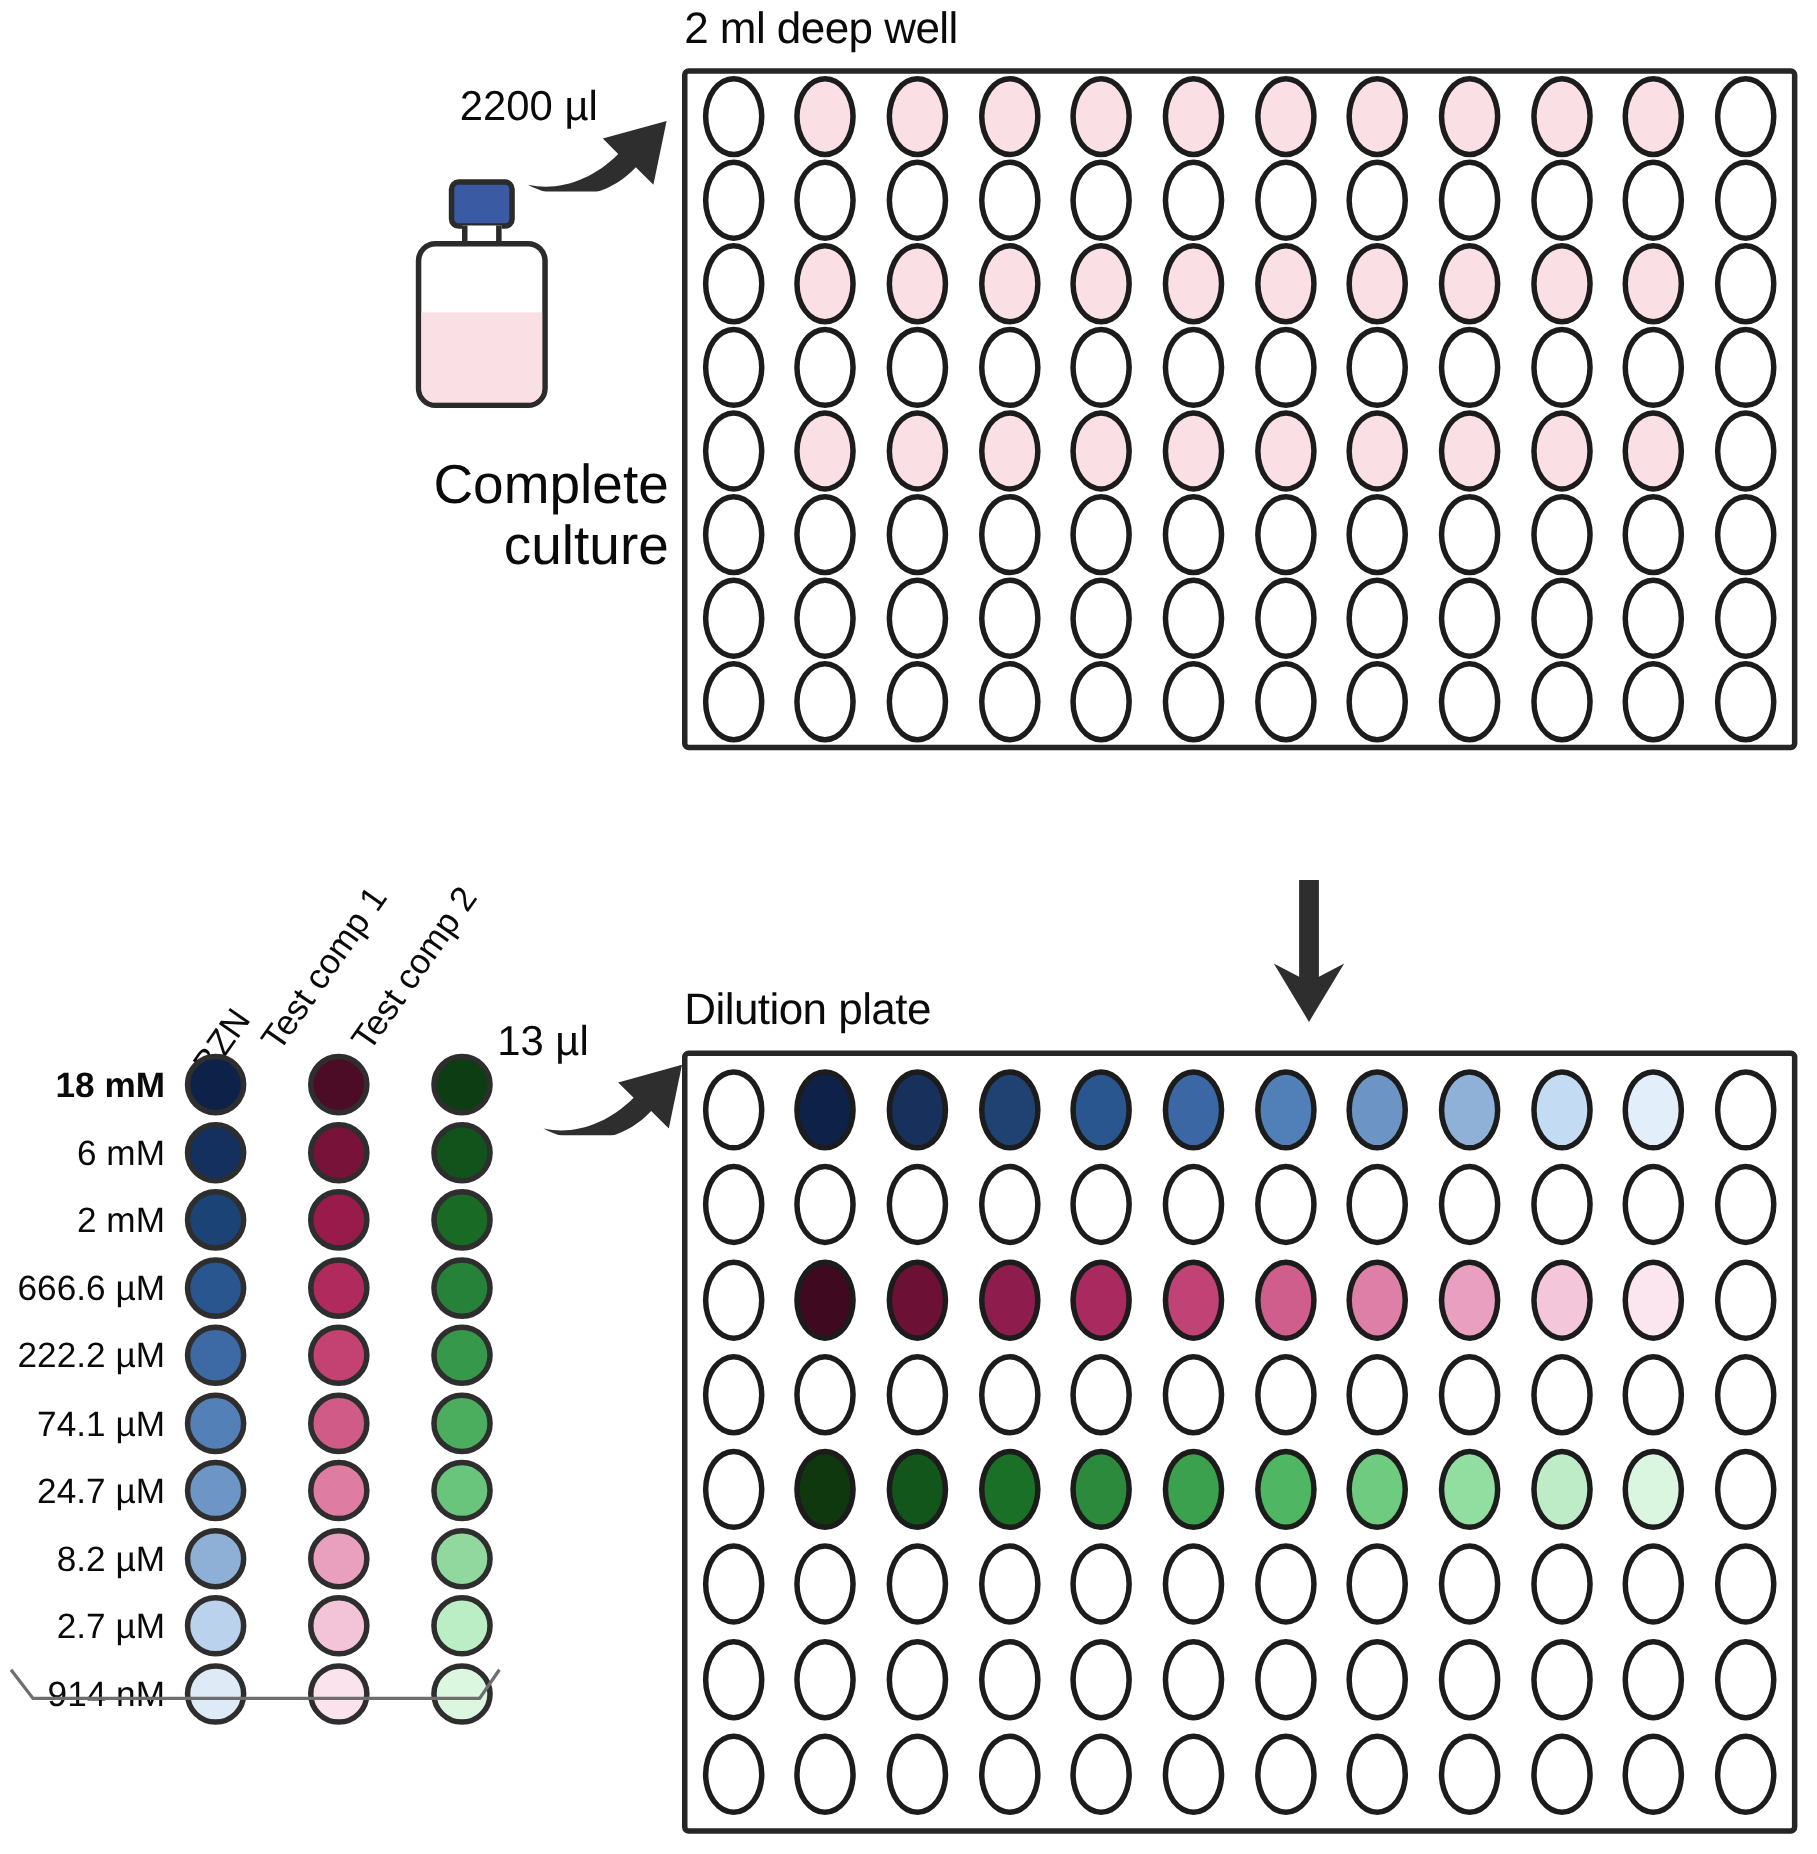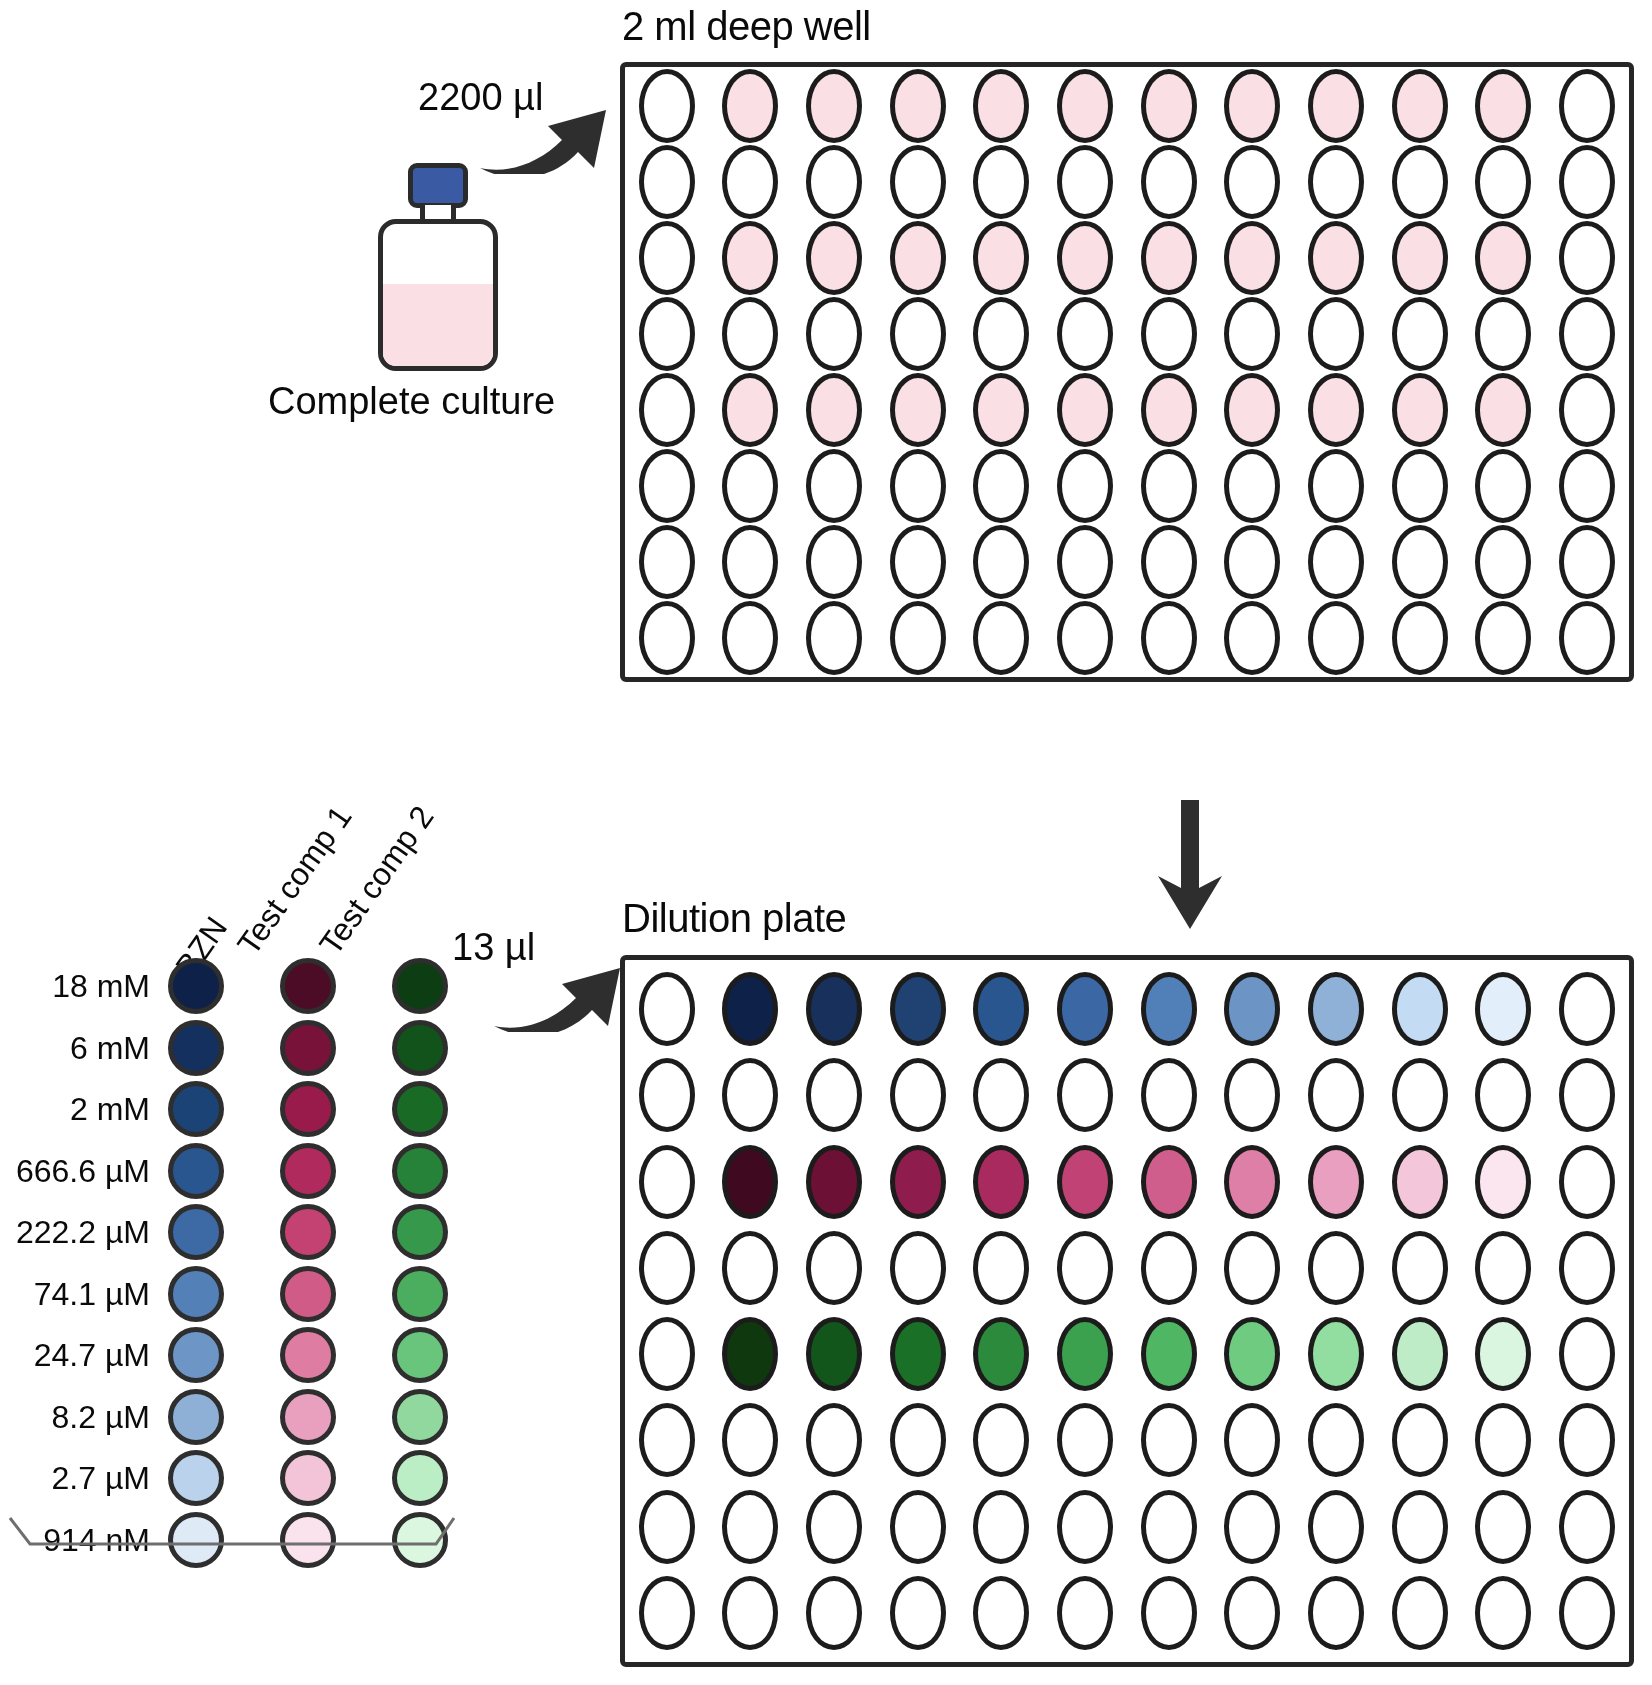--- a/index.html
+++ b/index.html
@@ -6,21 +6,21 @@
   body{
     width:1652px;height:1685px;position:relative;overflow:hidden;
     font-family:"Liberation Sans","DejaVu Sans",sans-serif;
     color:#0a0a0a;
   }
   .abs{position:absolute;}
 
   
   .ttl{font-size:40px;line-height:1;letter-spacing:-0.5px;white-space:nowrap;}
   .vol{font-size:38px;line-height:1;white-space:nowrap;}
-  .caption{font-size:38px;line-height:1.12;text-align:left;}
+  .caption{font-size:50px;line-height:1.12;text-align:right;margin-top:32px;}
   .conc-label{font-size:32px;line-height:1;white-space:nowrap;text-align:right;}
   .col-head{font-size:32px;line-height:1;white-space:nowrap;transform-origin:left bottom;}
 
   
   .bottle-wrap{width:160px;height:210px;}
   .bottle-cap{
     position:absolute;left:50px;top:0;width:60px;height:45px;
     background:#3a5ba3;border:5px solid #2b2b2b;border-radius:9px;box-sizing:border-box;
   }
   .bottle-neck{
@@ -196,21 +196,21 @@
   </svg>
 </div>
 
 <div class="abs" id="pd-headers" style="left:0;top:0;width:0;height:0;">
     <div class="abs col-head" style="left: 196px; top: 950px; transform: rotate(-55deg);">BZN</div>
     <div class="abs col-head" style="left: 258px; top: 928px; transform: rotate(-55deg);">Test comp 1</div>
     <div class="abs col-head" style="left: 340px; top: 928px; transform: rotate(-55deg);">Test comp 2</div>
   </div>
 
 <div class="abs" id="pd-labels" style="left:0;top:0;width:0;height:0;">
-    <div class="abs conc-label" style="left: 0px; width: 150px; top: 970px;">18 mM</div>
+    <div class="abs conc-label" style="left: 0px; width: 150px; top: 970px; font-weight: bold;">18 mM</div>
     <div class="abs conc-label" style="left: 0px; width: 150px; top: 1031.5px;">6 mM</div>
     <div class="abs conc-label" style="left: 0px; width: 150px; top: 1093px;">2 mM</div>
     <div class="abs conc-label" style="left: 0px; width: 150px; top: 1154.5px;">666.6 µM</div>
     <div class="abs conc-label" style="left: 0px; width: 150px; top: 1216px;">222.2 µM</div>
     <div class="abs conc-label" style="left: 0px; width: 150px; top: 1277.5px;">74.1 µM</div>
     <div class="abs conc-label" style="left: 0px; width: 150px; top: 1339px;">24.7 µM</div>
     <div class="abs conc-label" style="left: 0px; width: 150px; top: 1400.5px;">8.2 µM</div>
     <div class="abs conc-label" style="left: 0px; width: 150px; top: 1462px;">2.7 µM</div>
     <div class="abs conc-label" style="left: 0px; width: 150px; top: 1523.5px;">914 nM</div>
   </div>

